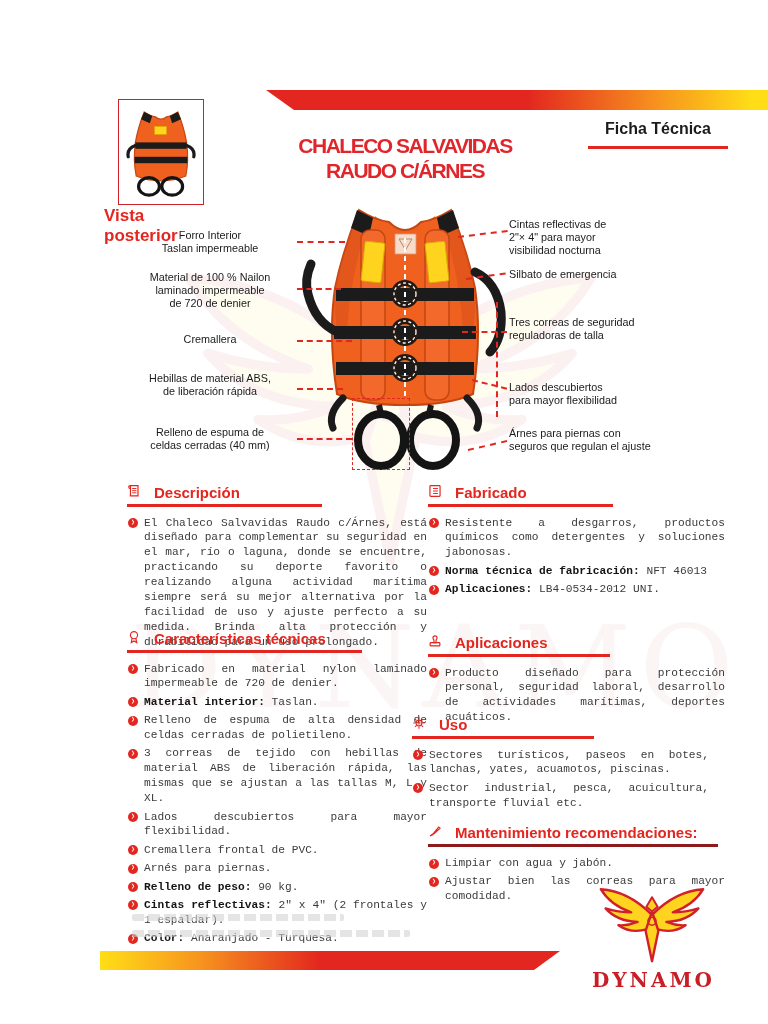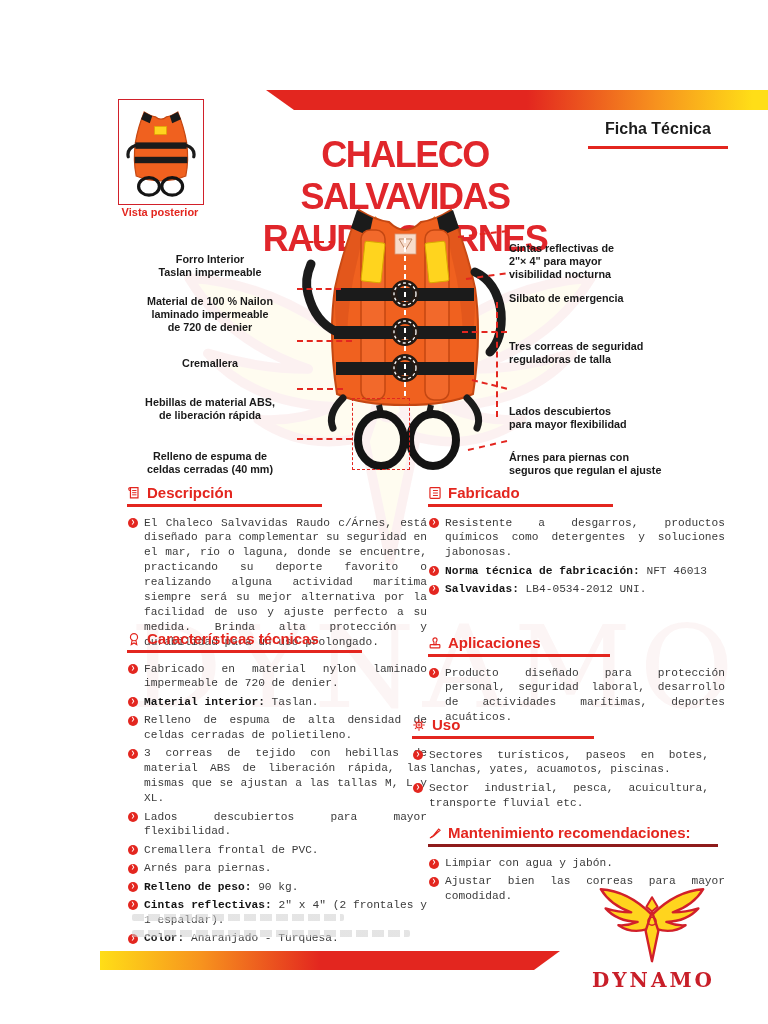--- a/index.html
+++ b/index.html
@@ -12,43 +12,43 @@
     clip-path:polygon(0 0,100% 0,100% 100%,28px 100%);}
   .band-bottom{position:absolute;left:100px;top:951px;width:460px;height:19px;
     background:linear-gradient(90deg,#FFDE17 0%,#F7931E 22%,#E3261F 48%,#E3261F 100%);
     clip-path:polygon(0 0,100% 0,calc(100% - 26px) 100%,0 100%);}
 
   
   .ficha{position:absolute;left:588px;top:120px;width:140px;text-align:center;
     font-size:16px;font-weight:bold;color:#1c1c1c;}
   .ficha-rule{position:absolute;left:588px;top:146px;width:140px;height:3px;background:#E3261F;}
   .title{position:absolute;left:240px;top:134px;width:330px;text-align:center;
-    color:#E0262B;font-weight:bold;font-size:36px;letter-spacing:-1.5px;line-height:1.17;}
+    color:#E0262B;font-weight:bold;font-size:21px;letter-spacing:-1.5px;line-height:1.17;}
 
   
   .vista-box{position:absolute;left:118px;top:99px;width:84px;height:104px;
     border:1.5px solid #D1202A;background:#fff;display:flex;align-items:center;justify-content:center;}
-  .vista-caption{position:absolute;left:104px;top:206px;width:112px;text-align:center;
-    font-size:11px;font-weight:bold;color:#E3261F;}
+  .vista-caption{position:absolute;left:104px;top:206px;width:112px;text-align:left;
+    font-size:17px;font-weight:bold;color:#E3261F;}
 
   
   .vest-main{position:absolute;left:299px;top:202px;width:212px;height:272px;}
 
   
-  .co{position:absolute;font-size:10.8px;font-weight:bold;color:#1a1a1a;line-height:1.22;
-      white-space:pre-line;margin-top:24px;}
+  .co{position:absolute;font-size:10.8px;font-weight:normal;color:#1a1a1a;line-height:1.22;
+      white-space:pre-line;}
   .co-l{width:170px;left:125px;text-align:center;}
   .co-r{width:190px;left:509px;text-align:left;}
   .lead{position:absolute;border-top:2px dashed #E3261F;height:0;transform-origin:left center;}
   .lead-v{position:absolute;border-left:2px dashed #E3261F;width:0;}
   .lead-box{position:absolute;border:1.5px dashed #E3261F;background:transparent;}
 
   
   .sec{position:absolute;width:300px;}
-  .shead{display:flex;align-items:center;gap:6px;}
+  .shead{display:flex;align-items:flex-start;gap:13px;}
   .shead h2{margin:0;font-size:15px;font-weight:bold;color:#E3261F;}
   .hicon{width:14px;height:14px;flex:0 0 auto;display:inline-flex;}
   .hicon svg{width:100%;height:100%;}
   .hrule{height:2.5px;background:#E3261F;margin-top:3px;}
   .hrule.dark{background:#8E1B1B;height:3px;}
   .blist{list-style:none;margin:9px 0 0 0;padding:0;font-size:11.2px;line-height:1.33;font-family:Liberation Mono, monospace;}
   .blist li{position:relative;padding-left:17px;margin-bottom:3.5px;text-align:justify;}
   .bdot{position:absolute;left:1px;top:2.5px;width:10px;height:10px;border-radius:50%;
     background:#E3261F;color:#fff;display:flex;align-items:center;justify-content:center;}
   .bdot::after{content:"\276F";font-size:6.5px;line-height:1;}
@@ -249,21 +249,21 @@
       <h2>Fabricado</h2>
     </div>
     <div class="hrule" style="width:185px"></div>
     <ul class="blist">
 
         <li><span class="bdot"></span><span class="bb"></span><span class="bt">Resistente a desgarros, productos químicos como detergentes y soluciones jabonosas.</span></li>
 
         <li><span class="bdot"></span><span class="bb">Norma técnica de fabricación:</span><span class="bt"> NFT 46013</span></li>
 
 
-        <li><span class="bdot"></span><span class="bb">Salvavidas:</span><span class="bt"> LB4-0534-2012 UNI.</span></li>
+        <li><span class="bdot"></span><span class="bb">Aplicaciones:</span><span class="bt"> LB4-0534-2012 UNI.</span></li>
       </ul>
   </section>
 
   <section class="sec" style="left:428px;top:634px;width:297px">
     <div class="shead">
       <span class="hicon">
         <svg viewBox="0 0 13 13" fill="none" stroke="#E3261F" stroke-width="1.1">
             <rect x="2" y="8" width="9" height="3" rx="0.6"></rect>
             <path d="M6.5 1.8a1.9 1.9 0 0 1 1.9 1.9q0 1.1-.9 1.8v2.5h-2V5.5q-.9-.7-.9-1.8A1.9 1.9 0 0 1 6.5 1.8Z"></path>
           </svg>

